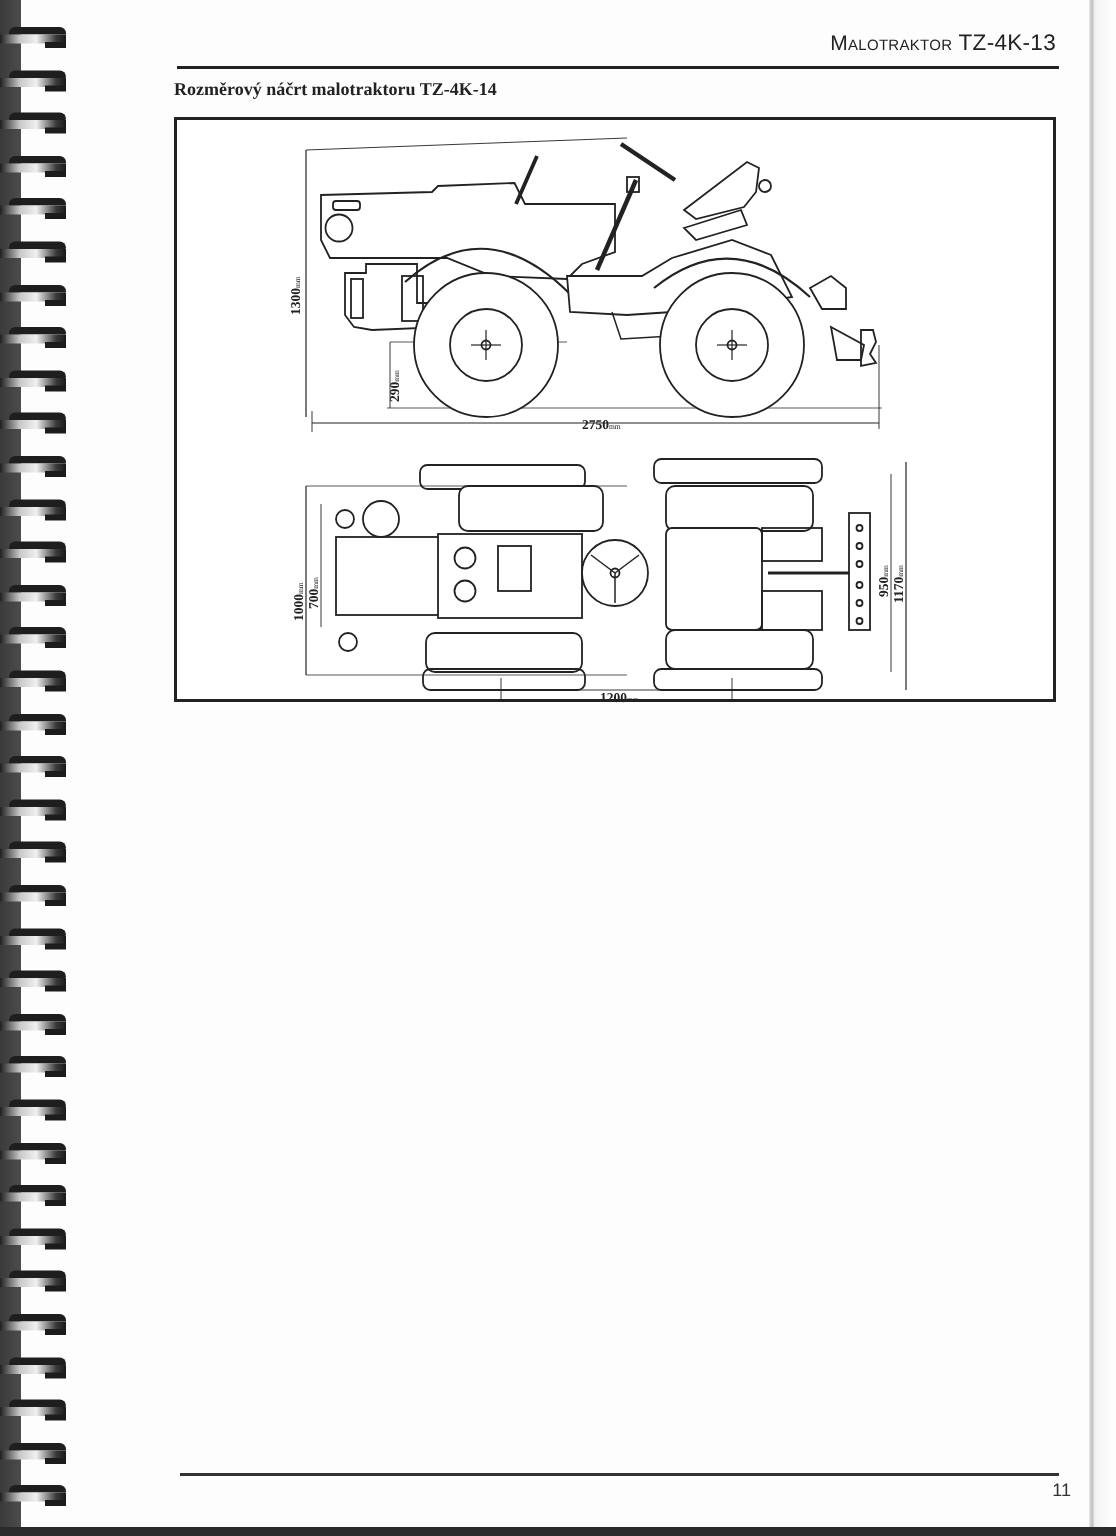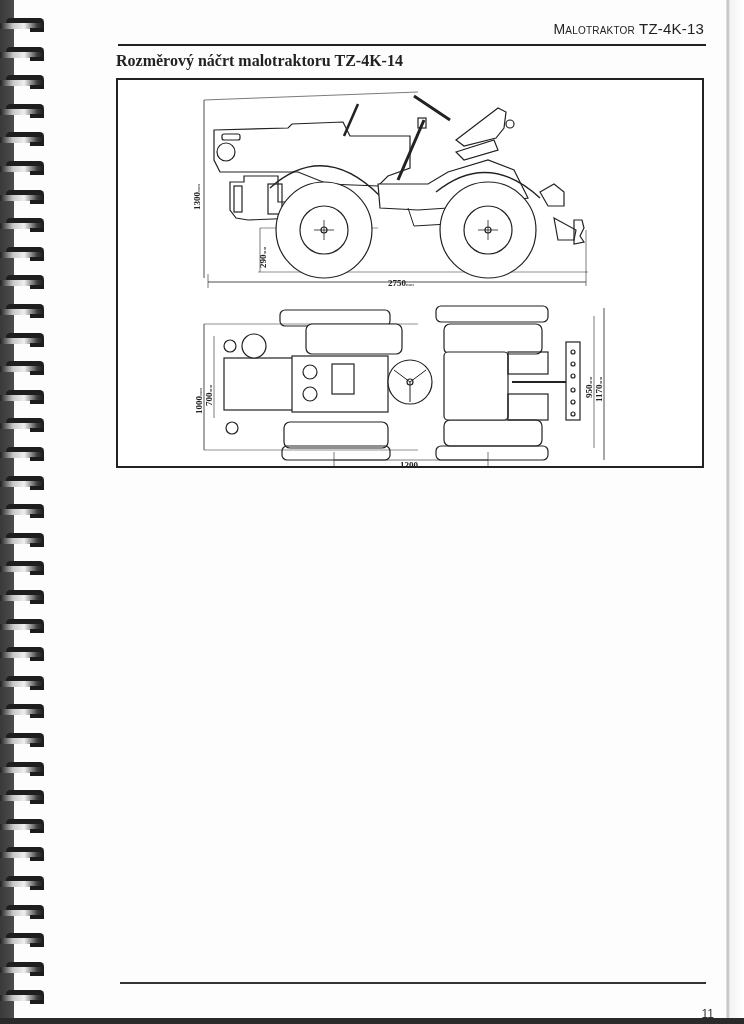--- a/index.html
+++ b/index.html
@@ -43,32 +43,32 @@
     position: absolute; right: 40px; top: 20px;
     font-family: "Liberation Sans", sans-serif; font-size: 15px; color: #222;
     letter-spacing: 0.2px;
   }
   .header-title .sc { font-variant: small-caps; font-size: 14px; text-align: center; }
   .header-rule {
     position: absolute; left: 118px; top: 44px; width: 588px; height: 2px; background: #222;
   }
   .caption {
     position: absolute; left: 116px; top: 52px;
-    font-size: 16px; font-weight: bold; color: #222;
+    font-size: 12px; font-weight: bold; color: #222;
   }
   .figure-frame {
     position: absolute; left: 116px; top: 78px; width: 588px; height: 390px;
     border: 2px solid #222; box-sizing: border-box; background: #fff;
   }
   .figure-frame svg { position: absolute; left: 0; top: 0; }
   .footer-rule {
     position: absolute; left: 120px; top: 982px; width: 586px; height: 2px; background: #333;
   }
   .page-number {
-    position: absolute; right: 30px; top: 1007px;
+    position: absolute; right: 30px; top: 986px;
     font-family: "Liberation Sans", sans-serif; font-size: 12px; color: #333;
   }
   .dim { font-family: "Liberation Serif", serif; font-weight: bold; font-size: 9px; fill: #222; }
   .dim-unit { font-size: 5px; font-weight: normal; }
 </style>
 </head>
 <body>
 
 <div class="spine"></div>
 <div class="page"></div>

